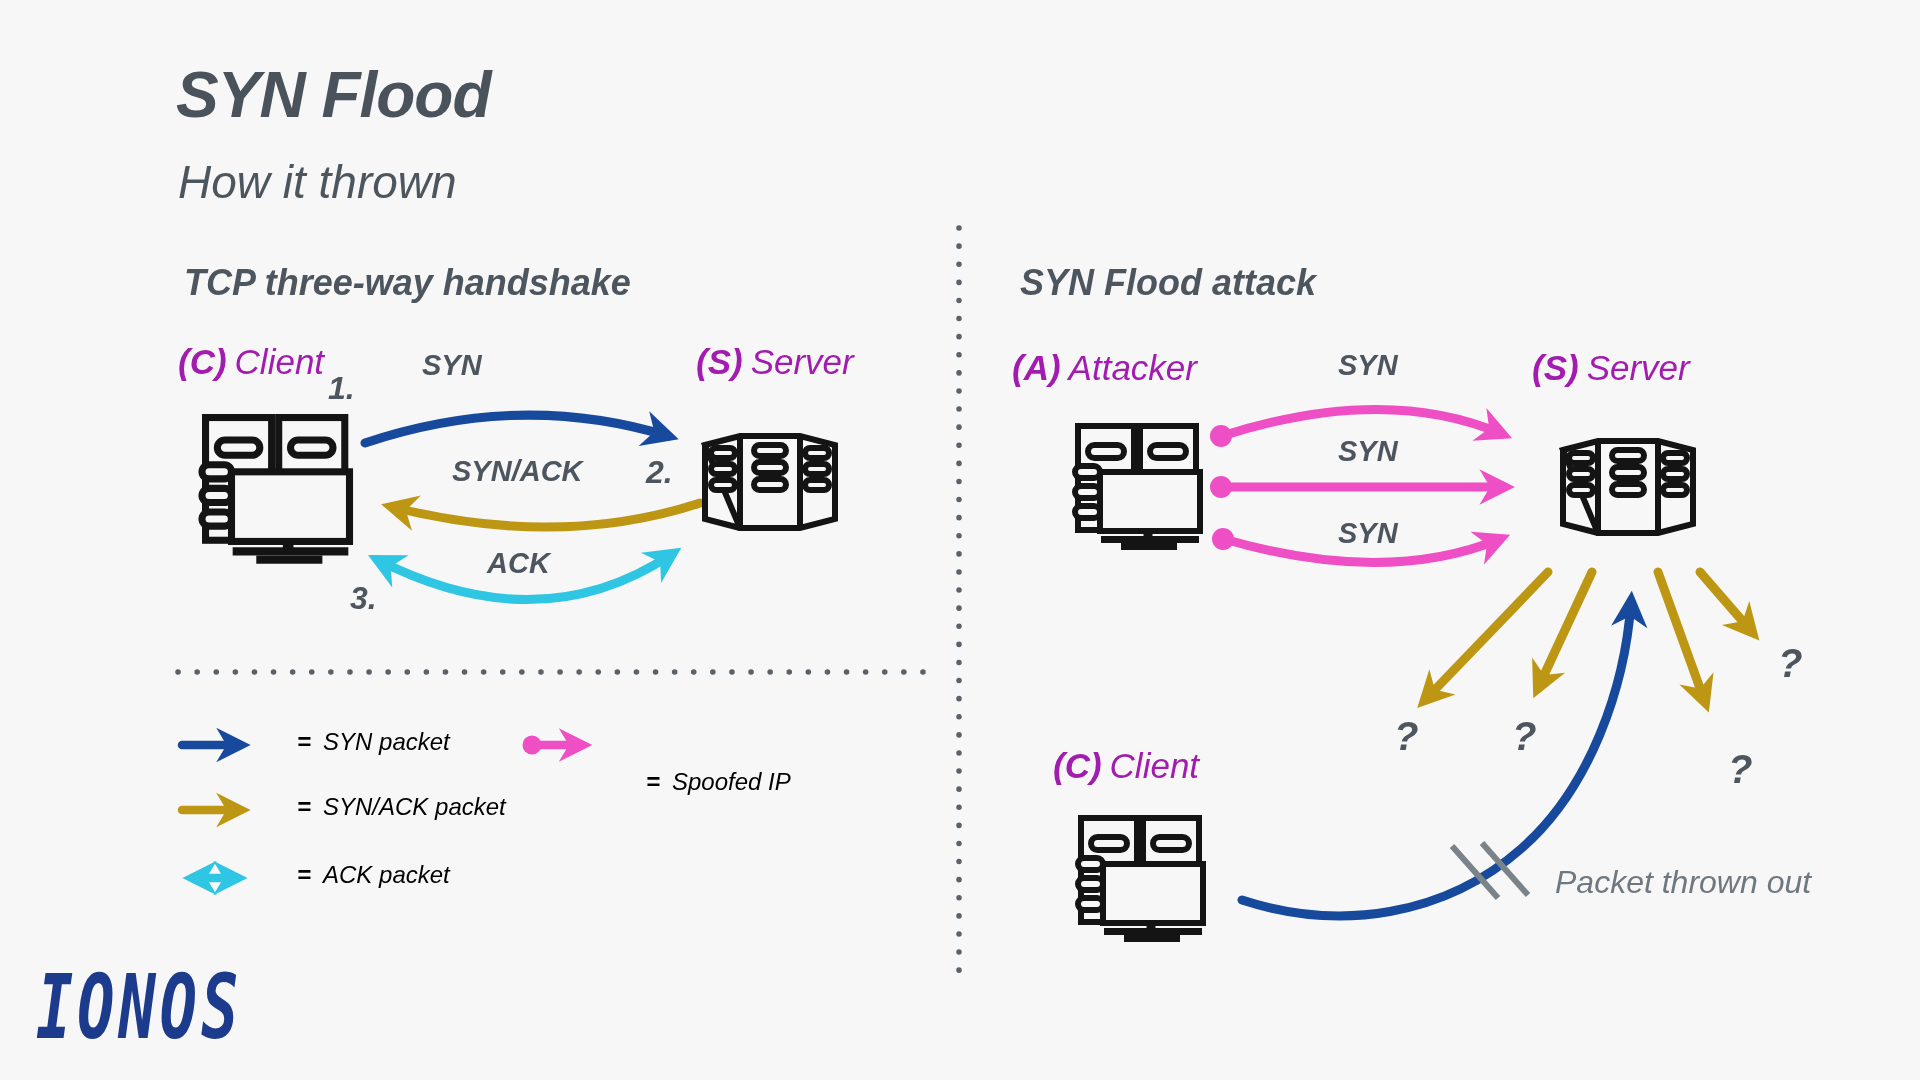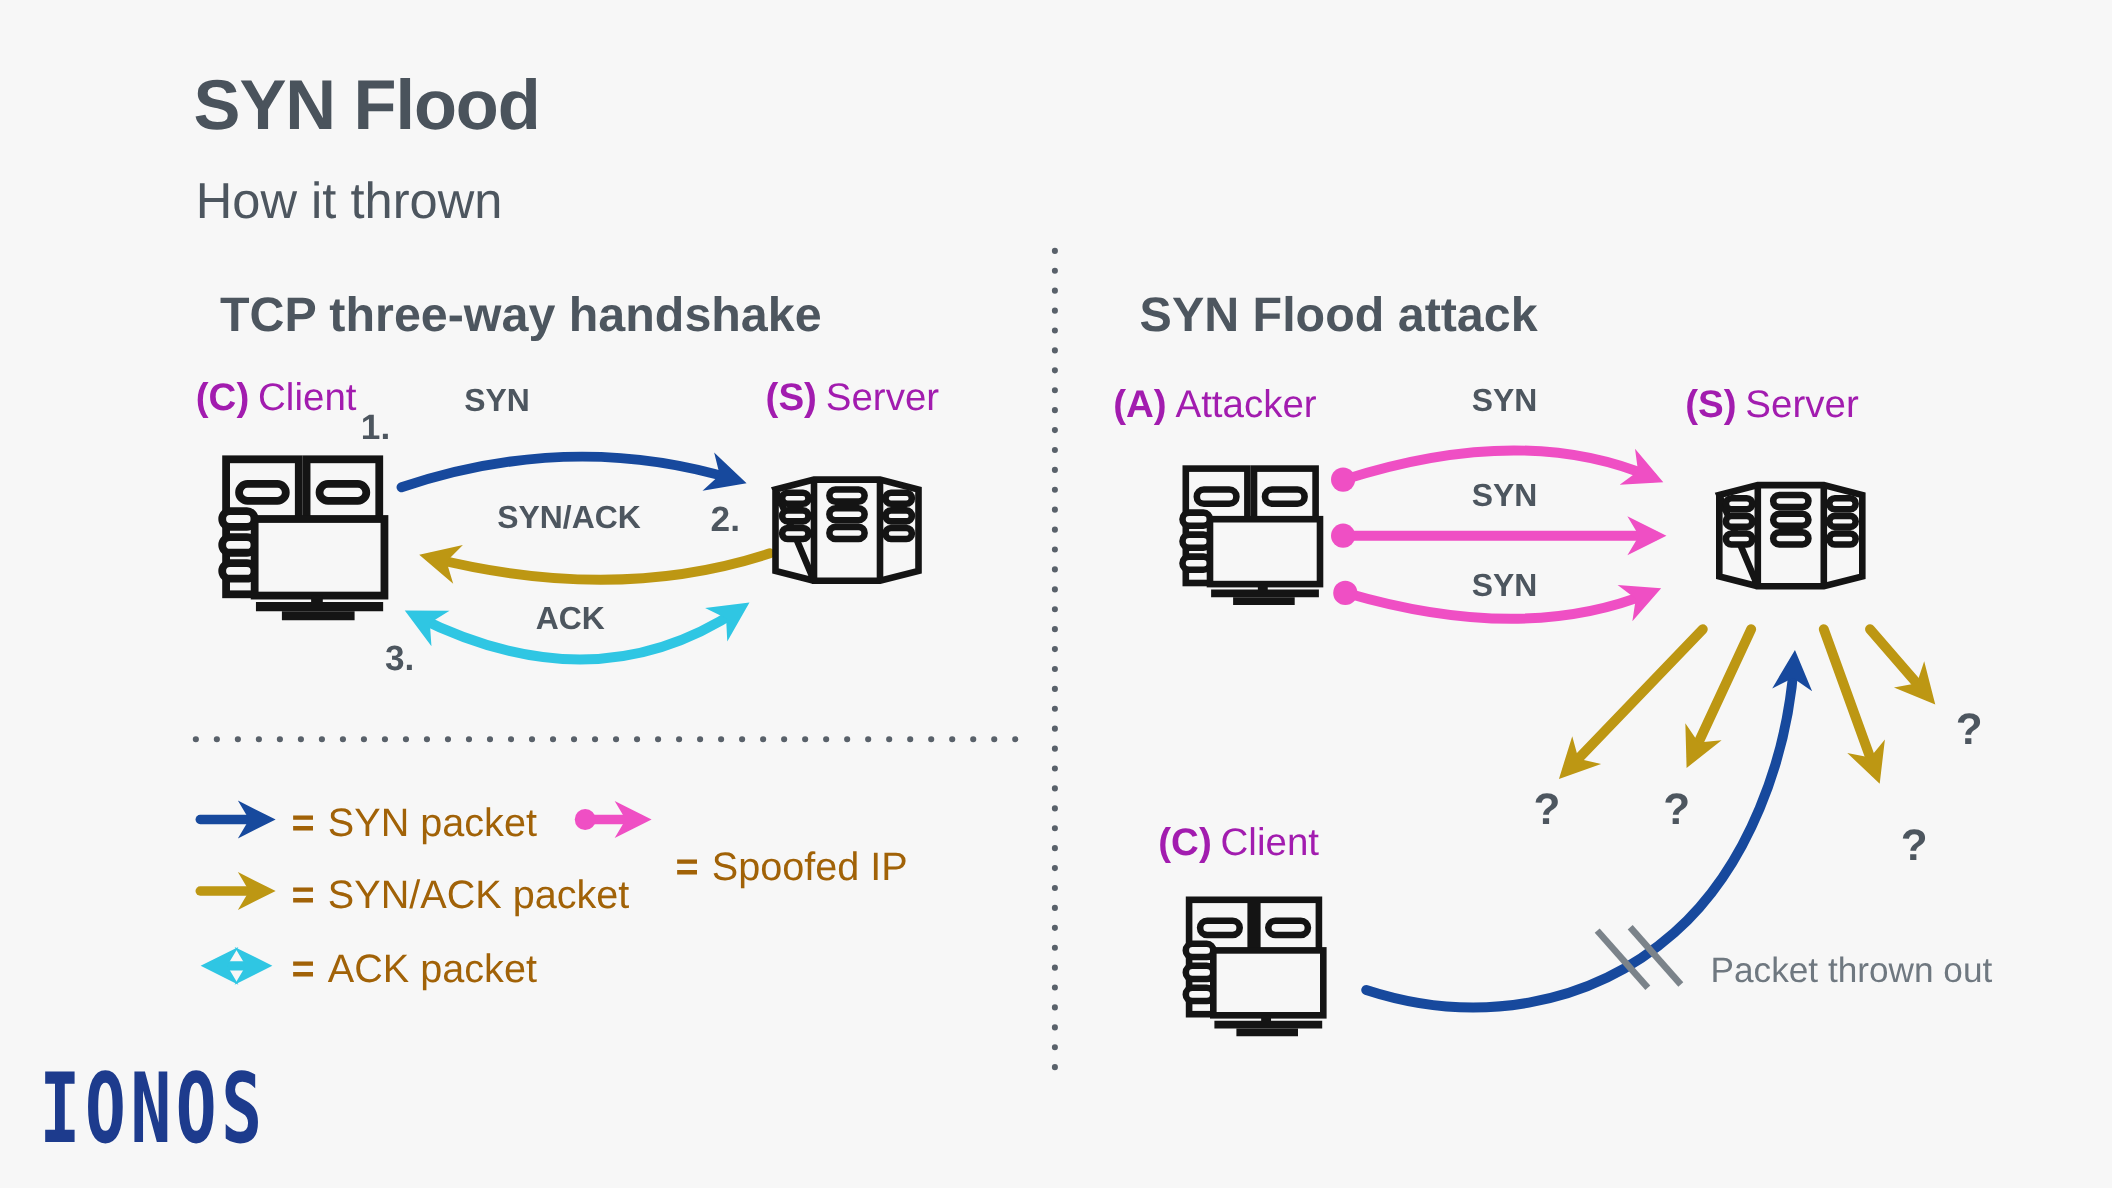--- a/index.html
+++ b/index.html
@@ -1,30 +1,30 @@
 <!DOCTYPE html>
 <html><head>
 <meta charset="utf-8">
 <style>
   html,body{margin:0;padding:0;}
   body{
     width:1920px;height:1080px;background:#f7f7f7;position:relative;overflow:hidden;
     font-family:"Liberation Sans", sans-serif;color:#4b545d;
   }
-  .canvas{position:absolute;inset:0;width:1920px;height:767px;}
+  .canvas{position:absolute;inset:0;width:1920px;height:767px;font-style:italic;}
   svg.layer{position:absolute;left:0;top:0;}
   .t{position:absolute;white-space:nowrap;line-height:1.05;}
   .title{font-size:64px;font-weight:700;letter-spacing:-1px;color:#4a535c;}
   .subtitle{font-size:46px;font-weight:500;color:#4d565f;}
-  .heading{font-size:44px;font-weight:700;color:#4d565f;margin-left:16px;}
+  .heading{font-size:36px;font-weight:700;color:#4d565f;}
   .entity{font-size:35px;color:#a21caf;}
   .entity .pre{font-weight:700;margin-right:8px;}
   .arrowlabel{font-size:29px;font-weight:700;color:#4d565f;}
   .stepnum{font-size:32px;font-weight:700;color:#4d565f;}
-  .legend-text{font-size:36px;color:#a16207;}
+  .legend-text{font-size:24px;color:#000000;margin-left:32px;}
   .legend-text .eq{font-weight:700;margin-right:12px;}
   .qmark{font-size:40px;font-weight:700;color:#4d565f;}
   .note{font-size:32px;color:#6f7880;}
   .logo{font-family:"DejaVu Sans Mono", monospace;font-size:88px;font-weight:700;
         color:#1d3b8d;letter-spacing:6px;transform:scale(0.70,1);transform-origin:left top;}
 </style>
 </head>
 <body>
 
 <div class="canvas">

